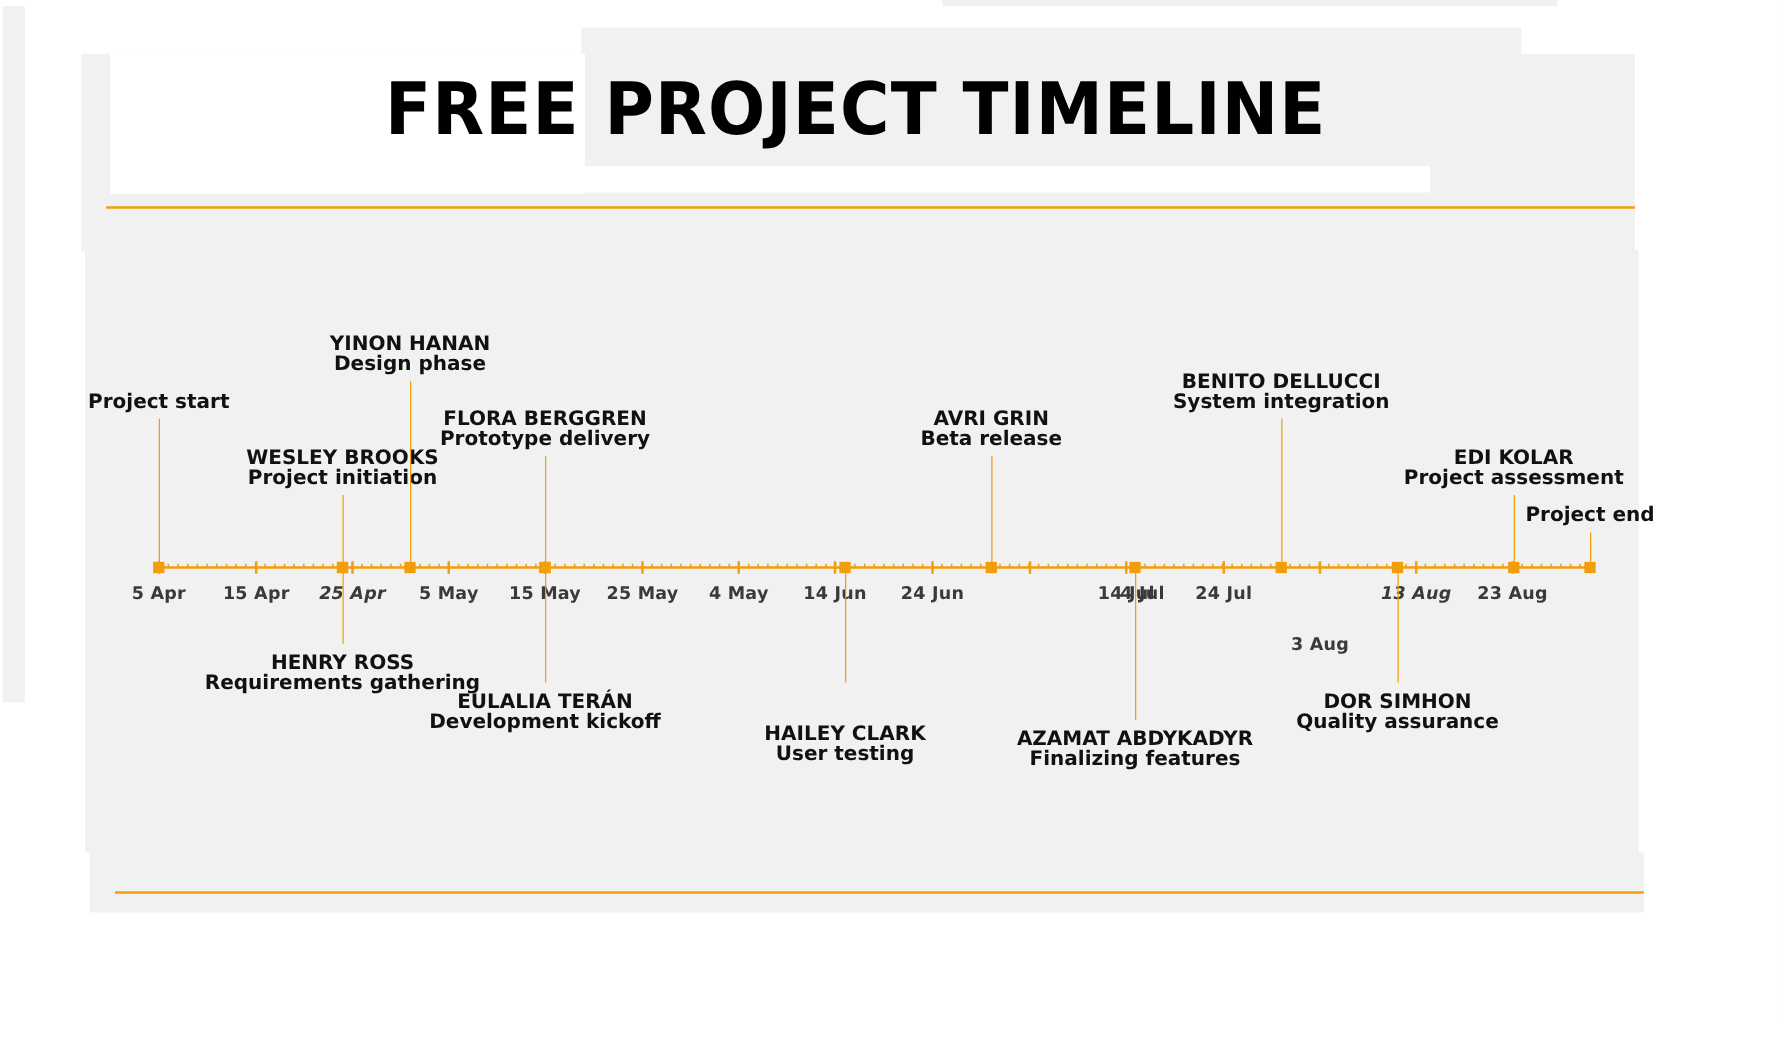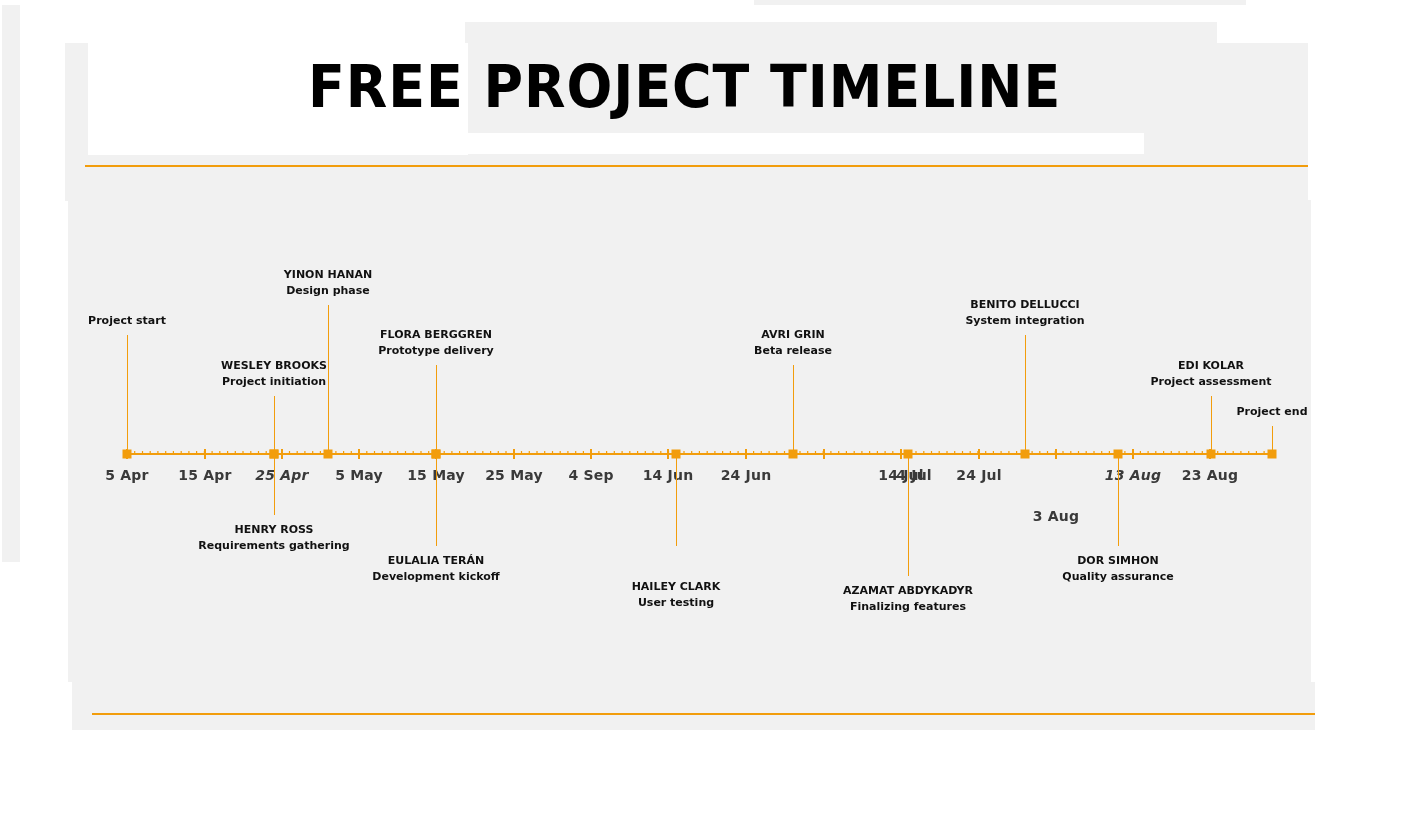--- a/index.html
+++ b/index.html
@@ -18,21 +18,21 @@
     }
     .rule { position: absolute; height: 2px; background: #f29d0c; }
     #axis { position: absolute; left: 0; top: 0; width: 1423px; height: 836px; }
     .tick-label {
       position: absolute; top: 467px; font-size: 14px; color: #3a3a3a;
       font-weight: bold; white-space: nowrap; transform: translateX(-50%);
       letter-spacing: 0.2px;
     }
     .ms-label {
       position: absolute; text-align: center; transform: translateX(-50%);
-      font-size: 11px; font-weight: bold; color: #111; white-space: nowrap;
+      font-size: 16px; font-weight: bold; color: #111; white-space: nowrap;
       line-height: 16px;
     }
     .ms-label .who { display: block; }
     .ms-label .what { display: block; }
     .stem { position: absolute; width: 1px; background: #f29d0c; }
     .marker { position: absolute; width: 9px; height: 9px; background: #f29d0c; transform: translate(-50%, -50%); }
   </style>
 </head>
 <body>
 
@@ -217,21 +217,21 @@
     <line x1="1133" x2="1133" y1="449" y2="459" stroke="#f29d0c" stroke-width="2"></line>
     <line x1="1210" x2="1210" y1="449" y2="459" stroke="#f29d0c" stroke-width="2"></line>
   </svg>
 <div id="tick-labels">
     <div class="tick-label" style="left: 127px;">5 Apr</div>
     <div class="tick-label" style="left: 205px;">15 Apr</div>
     <div class="tick-label" style="left: 282px; font-style: italic;">25 Apr</div>
     <div class="tick-label" style="left: 359px;">5 May</div>
     <div class="tick-label" style="left: 436px;">15 May</div>
     <div class="tick-label" style="left: 514px;">25 May</div>
-    <div class="tick-label" style="left: 591px;">4 Sep</div>
+    <div class="tick-label" style="left: 591px;">4 May</div>
     <div class="tick-label" style="left: 668px;">14 Jun</div>
     <div class="tick-label" style="left: 746px;">24 Jun</div>
     <div class="tick-label" style="left: 868px; margin-left: 46px;">4 Jul</div>
     <div class="tick-label" style="left: 901px;">14 Jul</div>
     <div class="tick-label" style="left: 979px;">24 Jul</div>
     <div class="tick-label" style="left: 1056px; margin-top: 41px;">3 Aug</div>
     <div class="tick-label" style="left: 1133px; font-style: italic;">13 Aug</div>
     <div class="tick-label" style="left: 1210px;">23 Aug</div>
   </div>
 <div id="milestones">

